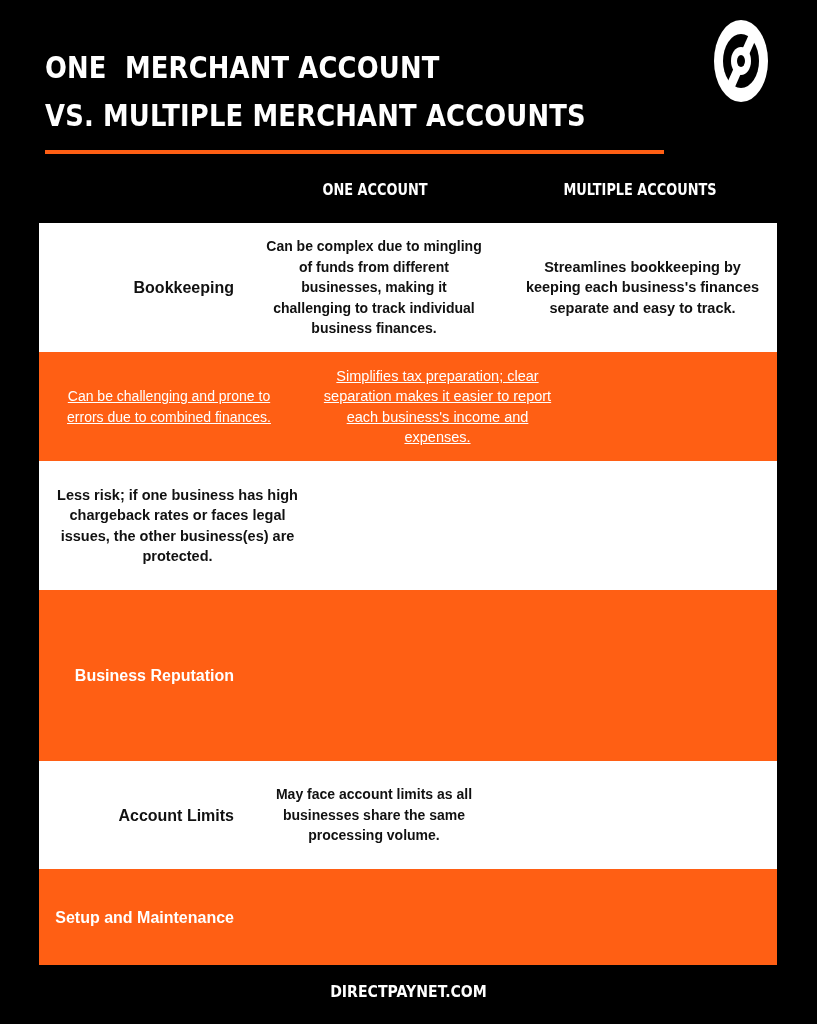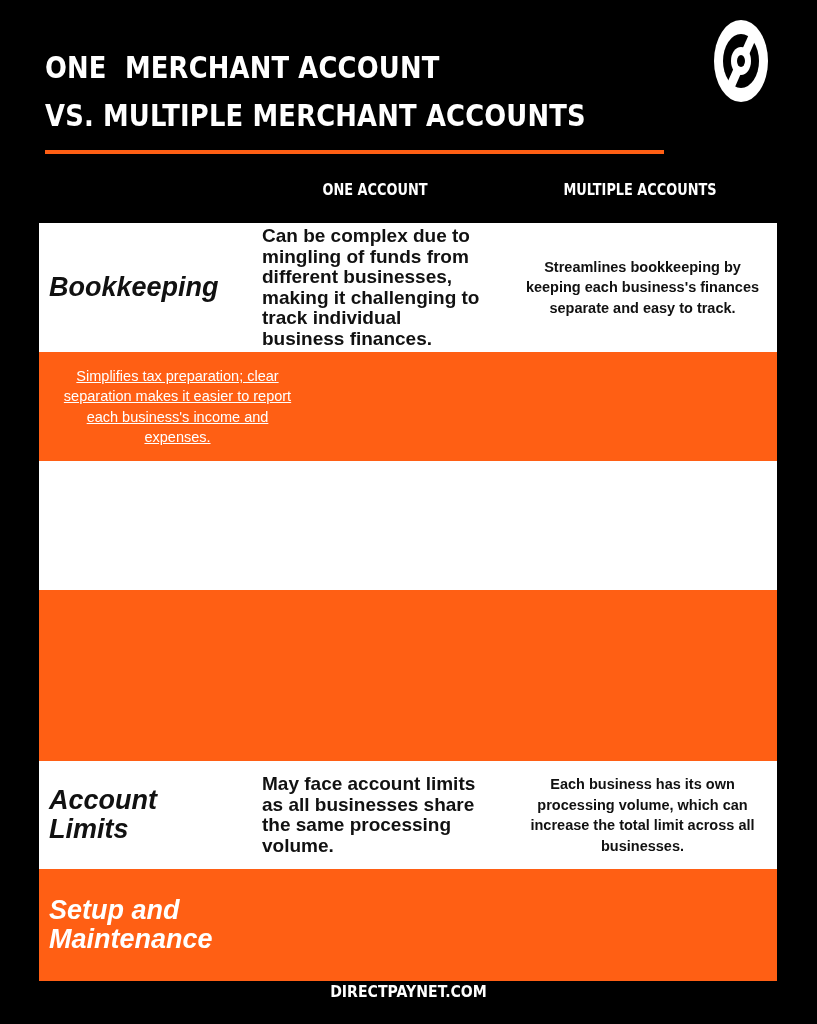--- a/index.html
+++ b/index.html
@@ -33,27 +33,27 @@
 
     .table {
       position: absolute; left: 39px; top: 223px; width: 738px;
     }
     .row {
       display: flex; align-items: center; width: 100%;
     }
     .row.white { background: #ffffff; color: #111111; }
     .row.orange { background: #ff5f14; color: #ffffff; }
     .cell-label {
-      width: 205px; text-align: left;
+      width: 205px; text-align: right;
       font-family: "Liberation Sans", sans-serif; font-weight: bold;
-      font-size: 27px; line-height: 29px; padding: 0 10px; font-style: italic;
+      font-size: 16px; line-height: 29px; padding: 0 10px;
     }
     .cell-one {
-      width: 260px; padding: 0 18px; 
-      font-size: 19px; line-height: 20.5px; font-weight: bold;
+      width: 260px; padding: 0 18px; text-align: center;
+      font-size: 14px; line-height: 20.5px; font-weight: bold;
     }
     .cell-multi {
       width: 273px; padding: 0 10px 0 14px; text-align: center;
       font-size: 14.5px; line-height: 20.5px; font-weight: bold;
     }
     .row.orange .cell-one, .row.orange .cell-multi { font-weight: normal; text-decoration: underline; }
 
     .footer {
       position: absolute; left: 0; top: 980px; width: 817px; text-align: center;
       font-family: "DejaVu Sans", sans-serif; font-weight: bold; font-size: 16px;
@@ -82,29 +82,31 @@
 <div class="col-head one">ONE ACCOUNT</div>
 <div class="col-head multi">MULTIPLE ACCOUNTS</div>
 
 <div class="table" id="table">
     <div class="row white" style="height: 129px;">
       <div class="cell-label">Bookkeeping</div>
       <div class="cell-one">Can be complex due to mingling of funds from different businesses, making it challenging to track individual business finances.</div>
       <div class="cell-multi">Streamlines bookkeeping by keeping each business's finances separate and easy to track.</div>
     </div>
     <div class="row orange" style="height: 109px;">
+      <div class="cell-one">Can be challenging and prone to errors due to combined finances.</div>
       <div class="cell-multi">Simplifies tax preparation; clear separation makes it easier to report each business's income and expenses.</div>
     </div>
     <div class="row white" style="height: 129px;">
+      <div class="cell-multi">Less risk; if one business has high chargeback rates or faces legal issues, the other business(es) are protected.</div>
     </div>
     <div class="row orange" style="height: 171px;">
+      <div class="cell-label">Business Reputation</div>
     </div>
     <div class="row white" style="height: 108px;">
       <div class="cell-label">Account Limits</div>
       <div class="cell-one">May face account limits as all businesses share the same processing volume.</div>
-      <div class="cell-multi">Each business has its own processing volume, which can increase the total limit across all businesses.</div>
     </div>
-    <div class="row orange" style="height: 112px;">
+    <div class="row orange" style="height: 96px;">
       <div class="cell-label">Setup and Maintenance</div>
     </div>
   </div>
 
 <div class="footer">DIRECTPAYNET.COM</div>
 
 </body></html>

